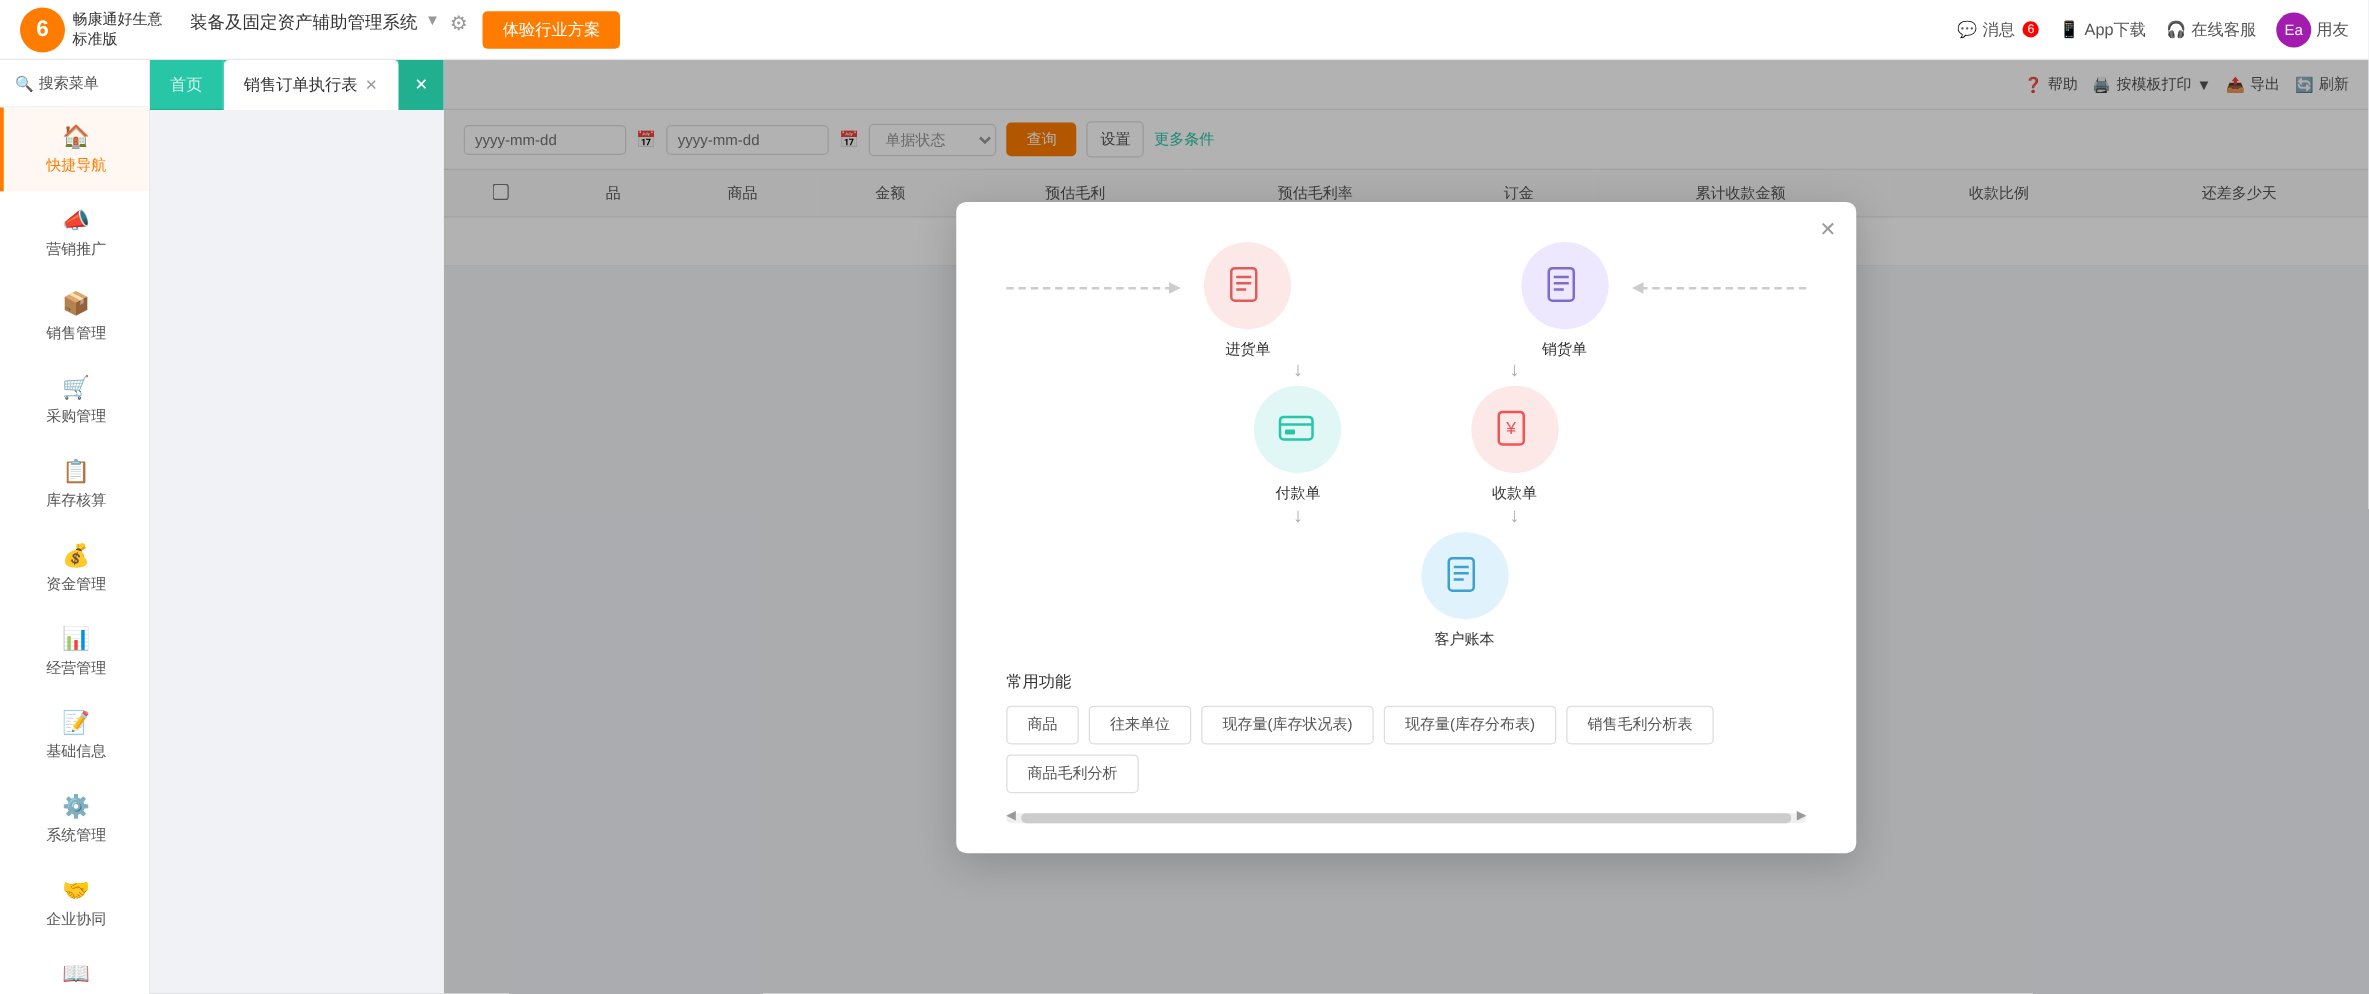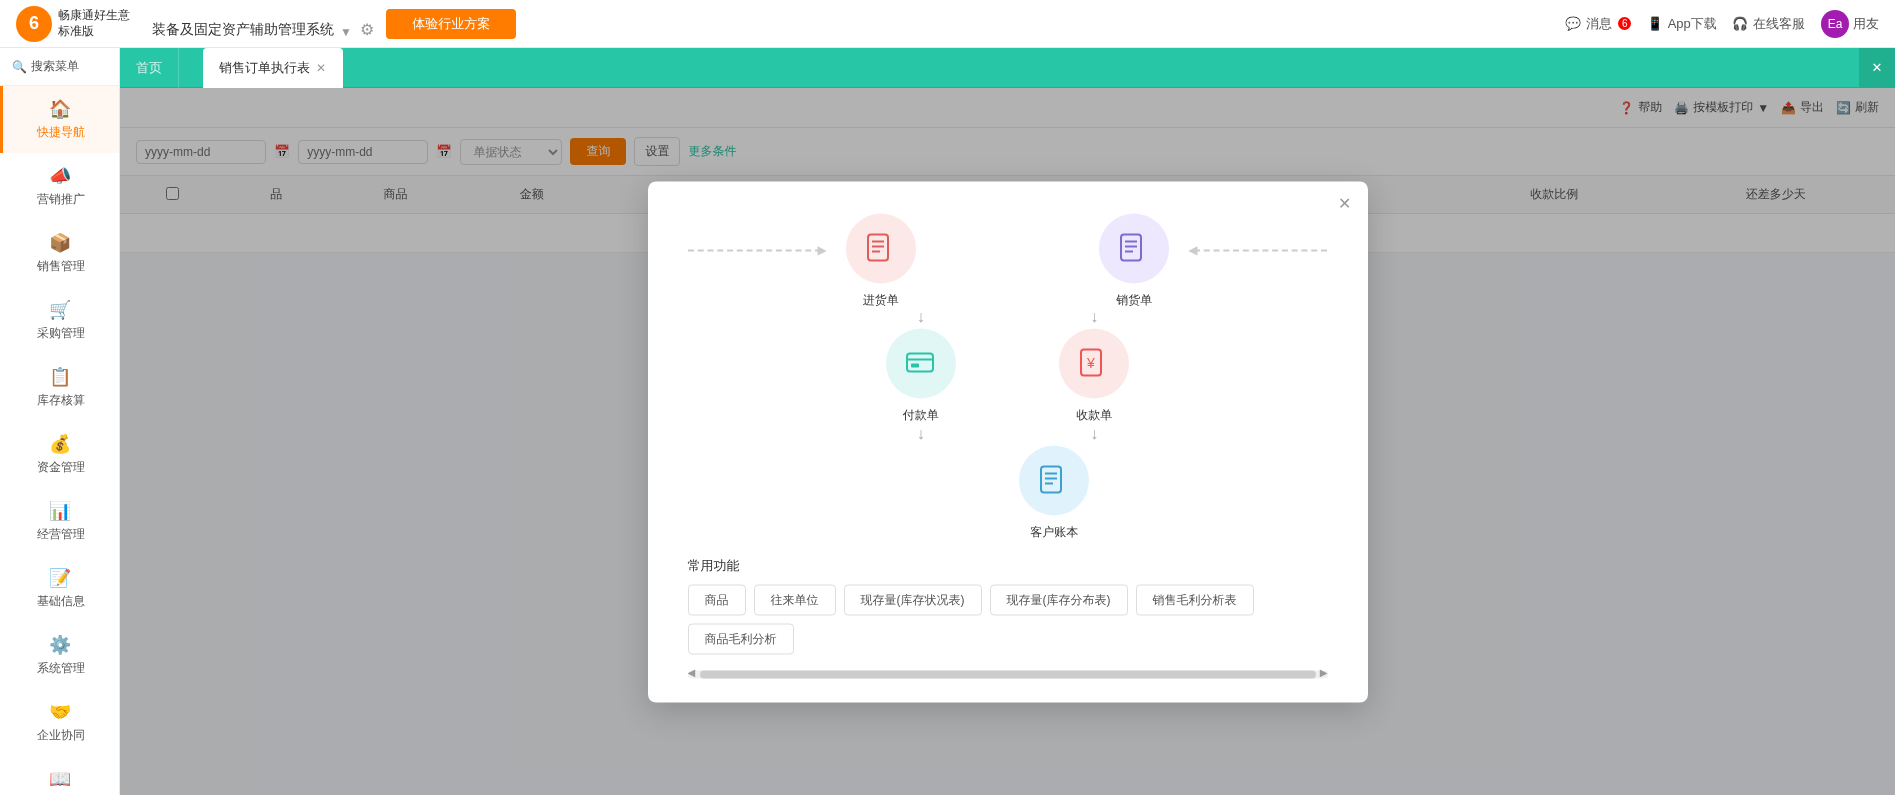--- a/index.html
+++ b/index.html
@@ -23,28 +23,28 @@
     .logo-icon {
       width: 36px; height: 36px;
       background: #ff7c00;
       border-radius: 50%;
       display: flex; align-items: center; justify-content: center;
       color: #fff; font-size: 18px; font-weight: bold;
       margin-right: 6px;
     }
     .logo-text { font-size: 12px; color: #333; line-height: 1.3; }
     .app-title-area {
-      display: flex; align-items: flex-end; flex: 1; padding-left: 16px;
+      display: flex; align-items: flex-start; flex: 1; padding-left: 16px;
     }
     .app-title { font-size: 14px; color: #333; }
     .dropdown-arrow { margin-left: 6px; color: #999; font-size: 12px; cursor: pointer; }
     .gear-icon { margin-left: 8px; color: #999; font-size: 16px; cursor: pointer; }
     .trial-btn {
       background: #ff7c00; color: #fff; border: none; border-radius: 4px;
-      padding: 6px 26px; font-size: 13px; cursor: pointer; margin-left: 12px;
+      padding: 6px 16px; font-size: 13px; cursor: pointer; margin-left: 12px;
     }
     .header-right {
       display: flex; align-items: center; gap: 16px; margin-left: auto;
     }
     .header-right-item {
       display: flex; align-items: center; gap: 4px; color: #555; font-size: 13px; cursor: pointer;
     }
     .badge {
       background: #f00; color: #fff; border-radius: 8px;
       font-size: 10px; padding: 1px 4px; margin-left: 2px;
@@ -69,33 +69,33 @@
     .sidebar-search span { margin-left: 4px; }
     .sidebar-item {
       display: flex; flex-direction: column; align-items: center; padding: 12px 8px;
       cursor: pointer; border-left: 3px solid transparent; font-size: 12px; color: #555;
     }
     .sidebar-item.active { border-left-color: #ff7c00; background: #fff8f2; color: #ff7c00; }
     .sidebar-item .s-icon { font-size: 18px; margin-bottom: 4px; }
     .sidebar-item.active .s-icon { color: #ff7c00; }
 
     
-    .content-area { flex: 1; display: flex; flex-direction: column; overflow: hidden; }
+    .content-area { flex: 1; display: flex; flex-direction: row; overflow: hidden; }
 
     
     .tab-bar {
       height: 40px; background: #26c6a6; display: flex; align-items: center;
       padding: 0 0; border-bottom: 1px solid #20b090;
     }
     .tab-item {
       height: 40px; display: flex; align-items: center; padding: 0 16px;
       cursor: pointer; font-size: 13px; color: rgba(255,255,255,0.8);
       border-right: 1px solid rgba(255,255,255,0.2);
     }
-    .tab-item.active { background: #fff; color: #333; border-radius: 4px 4px 0 0; margin-left: 24px; }
+    .tab-item.active { background: #fff; color: #333; border-radius: 4px 4px 0 0; }
     .tab-item.active .tab-close { color: #999; margin-left: 6px; }
     .tab-close { margin-left: 6px; font-size: 12px; }
 
     
     .inner-content { flex: 1; background: #f5f6fa; position: relative; overflow: hidden; }
 
     
     .content-toolbar {
       height: 40px; background: #fff; display: flex; align-items: center;
       padding: 0 16px; gap: 12px; border-bottom: 1px solid #e8e8e8;

